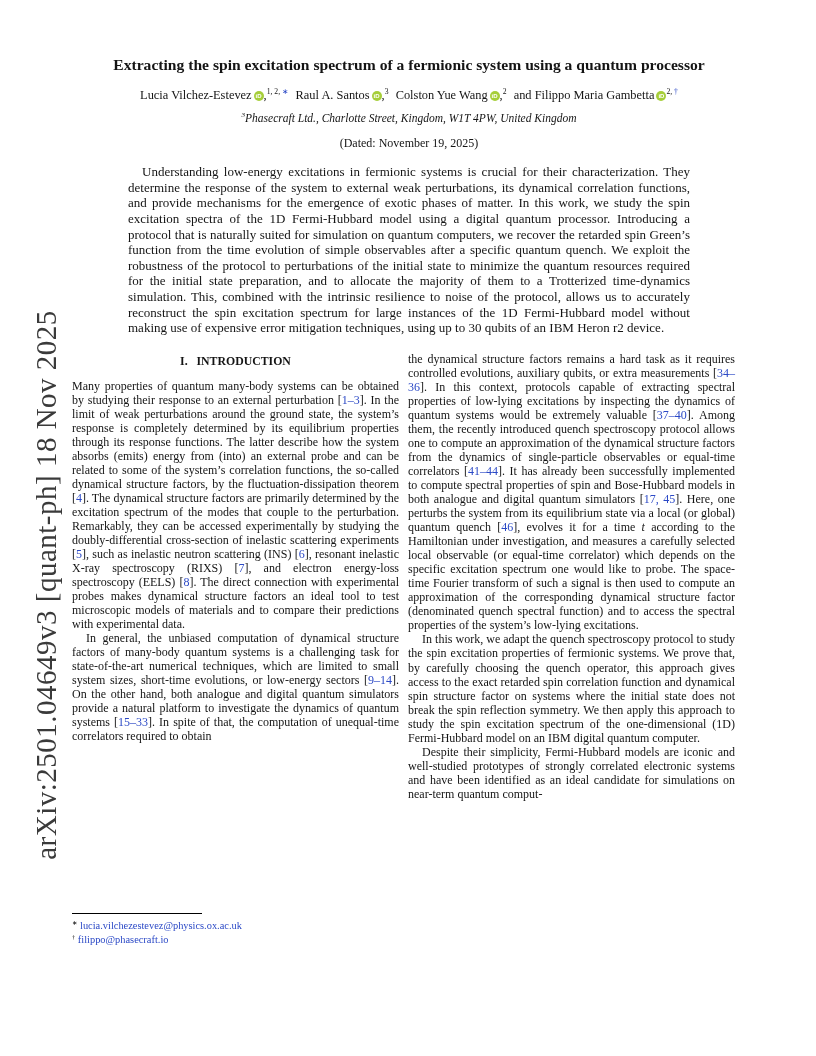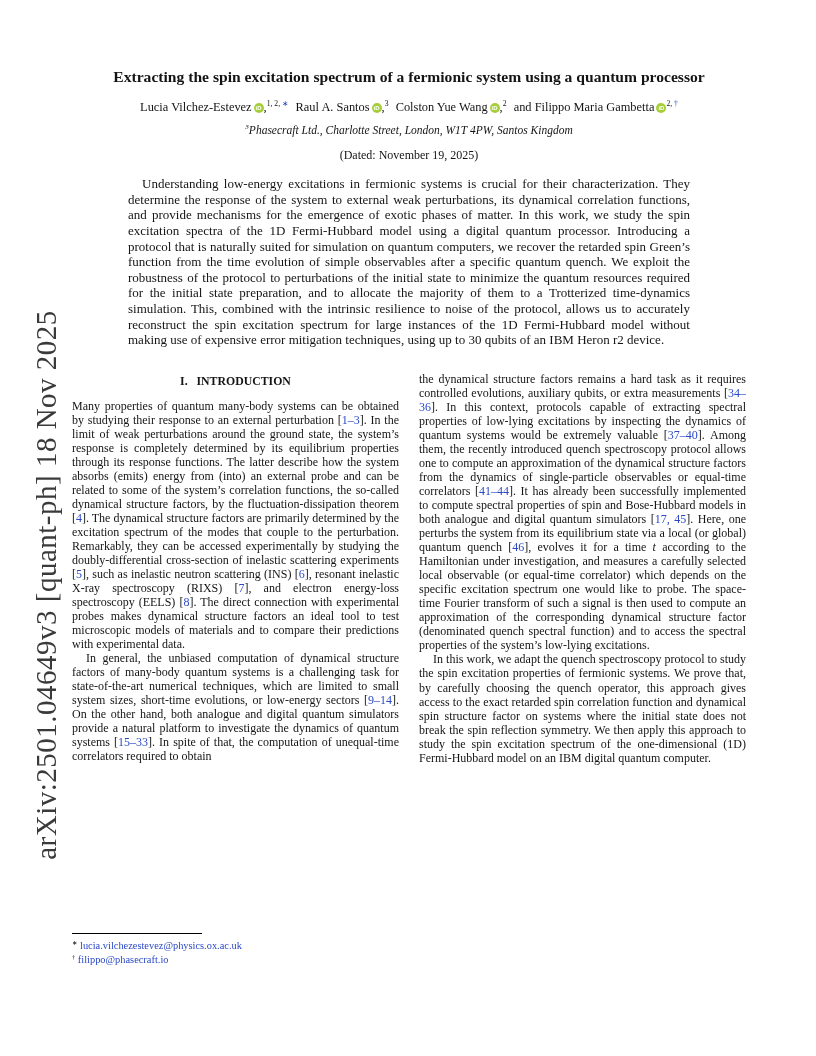--- a/index.html
+++ b/index.html
@@ -14,21 +14,21 @@
   .page { position:relative; width:816px; height:1056px; background:#fff; }
 
   
   .arxiv-watermark {
     position:absolute; left:46px; top:585px;
     transform:translate(-50%,-50%) rotate(-90deg);
     white-space:nowrap;
     font-size:29px; color:#3a3a3a; letter-spacing:0.5px;
   }
 
-  .content { position:absolute; left:72px; top:60px; width:674px; }
+  .content { position:absolute; left:72px; top:48px; width:674px; }
 
   .paper-title {
     font-size:15.6px; font-weight:bold; text-align:center;
     line-height:1.35; max-width:620px; margin:6px auto 0 auto;
   }
 
   .author-line { text-align:center; font-size:12.4px; margin-top:13px; }
   .author-block { white-space:nowrap; margin:0 2px; }
   sup { font-size:0.62em; vertical-align:super; line-height:0; }
   .orcid {
@@ -40,21 +40,21 @@
 
   .affiliations { text-align:center; font-style:italic; font-size:11.5px; line-height:1.5; margin-top:7px; }
   .date-line { text-align:center; font-size:12px; margin-top:9px; }
 
   .abstract {
     width:562px; margin:13px auto 0 auto;
     font-size:13px; line-height:1.2; text-align:justify;
     text-indent:14px; hyphens:auto;
   }
 
-  .columns { display:flex; gap:20px; margin-top:24px; height:596px; overflow:hidden; }
+  .columns { display:flex; gap:9px; margin-top:16px; height:596px; overflow:hidden; }
   .col { width:327px; font-size:12px; line-height:1.17; text-align:justify; hyphens:auto; }
   .col-left { position:relative; }
   .col p { text-indent:14px; }
   .col p.noindent { text-indent:0; }
   .section-heading {
     font-size:11.8px; font-weight:bold; text-align:center;
     white-space:pre; margin:3px 0 10px 0;
   }
 
   .cite { color:var(--cite,#2b49c6); }
@@ -80,21 +80,21 @@
     <h1 class="paper-title">Extracting the spin excitation spectrum of a fermionic system using a quantum processor</h1>
 
     <div class="author-line">
       <span class="author-block"><span>Lucia Vilchez-Estevez</span><a class="orcid">iD</a><span>,</span><sup><span>1, 2, </span><span class="link">∗</span></sup></span>
       <span class="author-block"><span>Raul A. Santos</span><a class="orcid">iD</a><span>,</span><sup><span>3</span><span class="link"></span></sup></span>
       <span class="author-block"><span>Colston Yue Wang</span><a class="orcid">iD</a><span>,</span><sup><span>2</span><span class="link"></span></sup></span>
       <span class="author-block"><span>and </span><span>Filippo Maria Gambetta</span><a class="orcid">iD</a><span></span><sup><span>2, </span><span class="link">†</span></sup></span>
     </div>
 
     <div class="affiliations">
-      <div class="affiliation"><sup>3</sup><span>Phasecraft Ltd., Charlotte Street, London, W1T 4PW, Santos Kingdom</span></div>
+      <div class="affiliation"><sup>3</sup><span>Phasecraft Ltd., Charlotte Street, Kingdom, W1T 4PW, United Kingdom</span></div>
     </div>
 
     <div class="date-line">(Dated: November 19, 2025)</div>
 
     <div class="abstract">Understanding low-energy excitations in fermionic systems is crucial for their characterization. They determine the response of the system to external weak perturbations, its dynamical correlation functions, and provide mechanisms for the emergence of exotic phases of matter. In this work, we study the spin excitation spectra of the 1D Fermi-Hubbard model using a digital quantum processor. Introducing a protocol that is naturally suited for simulation on quantum computers, we recover the retarded spin Green’s function from the time evolution of simple observables after a specific quantum quench. We exploit the robustness of the protocol to perturbations of the initial state to minimize the quantum resources required for the initial state preparation, and to allocate the majority of them to a Trotterized time-dynamics simulation. This, combined with the intrinsic resilience to noise of the protocol, allows us to accurately reconstruct the spin excitation spectrum for large instances of the 1D Fermi-Hubbard model without making use of expensive error mitigation techniques, using up to 30 qubits of an IBM Heron r2 device.</div>
 
     <div class="columns">
 
       <div class="col col-left">
         <h2 class="section-heading">I.   INTRODUCTION</h2>
@@ -104,17 +104,18 @@
         <div class="footnote-block">
           <div class="fn-rule"></div>
           <div class="fn"><sup>∗</sup> <a class="email">lucia.vilchezestevez@physics.ox.ac.uk</a></div>
           <div class="fn"><sup>†</sup> <a class="email">filippo@phasecraft.io</a></div>
         </div>
       </div>
 
       <div class="col col-right">
         <p class="noindent">the dynamical structure factors remains a hard task as it requires controlled evolutions, auxiliary qubits, or extra measurements [<span class="cite">34–36</span>]. In this context, protocols capable of extracting spectral properties of low-lying excitations by inspecting the dynamics of quantum systems would be extremely valuable [<span class="cite">37–40</span>]. Among them, the recently introduced quench spectroscopy protocol allows one to compute an approximation of the dynamical structure factors from the dynamics of single-particle observables or equal-time correlators [<span class="cite">41–44</span>]. It has already been successfully implemented to compute spectral properties of spin and Bose-Hubbard models in both analogue and digital quantum simulators [<span class="cite">17, 45</span>]. Here, one perturbs the system from its equilibrium state via a local (or global) quantum quench [<span class="cite">46</span>], evolves it for a time <i>t</i> according to the Hamiltonian under investigation, and measures a carefully selected local observable (or equal-time correlator) which depends on the specific excitation spectrum one would like to probe. The space-time Fourier transform of such a signal is then used to compute an approximation of the corresponding dynamical structure factor (denominated quench spectral function) and to access the spectral properties of the system’s low-lying excitations.</p>
         <p>In this work, we adapt the quench spectroscopy protocol to study the spin excitation properties of fermionic systems. We prove that, by carefully choosing the quench operator, this approach gives access to the exact retarded spin correlation function and dynamical spin structure factor on systems where the initial state does not break the spin reflection symmetry. We then apply this approach to study the spin excitation spectrum of the one-dimensional (1D) Fermi-Hubbard model on an IBM digital quantum computer.</p>
+        <p>Despite their simplicity, Fermi-Hubbard models are iconic and well-studied prototypes of strongly correlated electronic systems and have been identified as an ideal candidate for simulations on near-term quantum comput-</p>
       </div>
 
     </div>
   </div>
 </div>
 
 </body></html>

